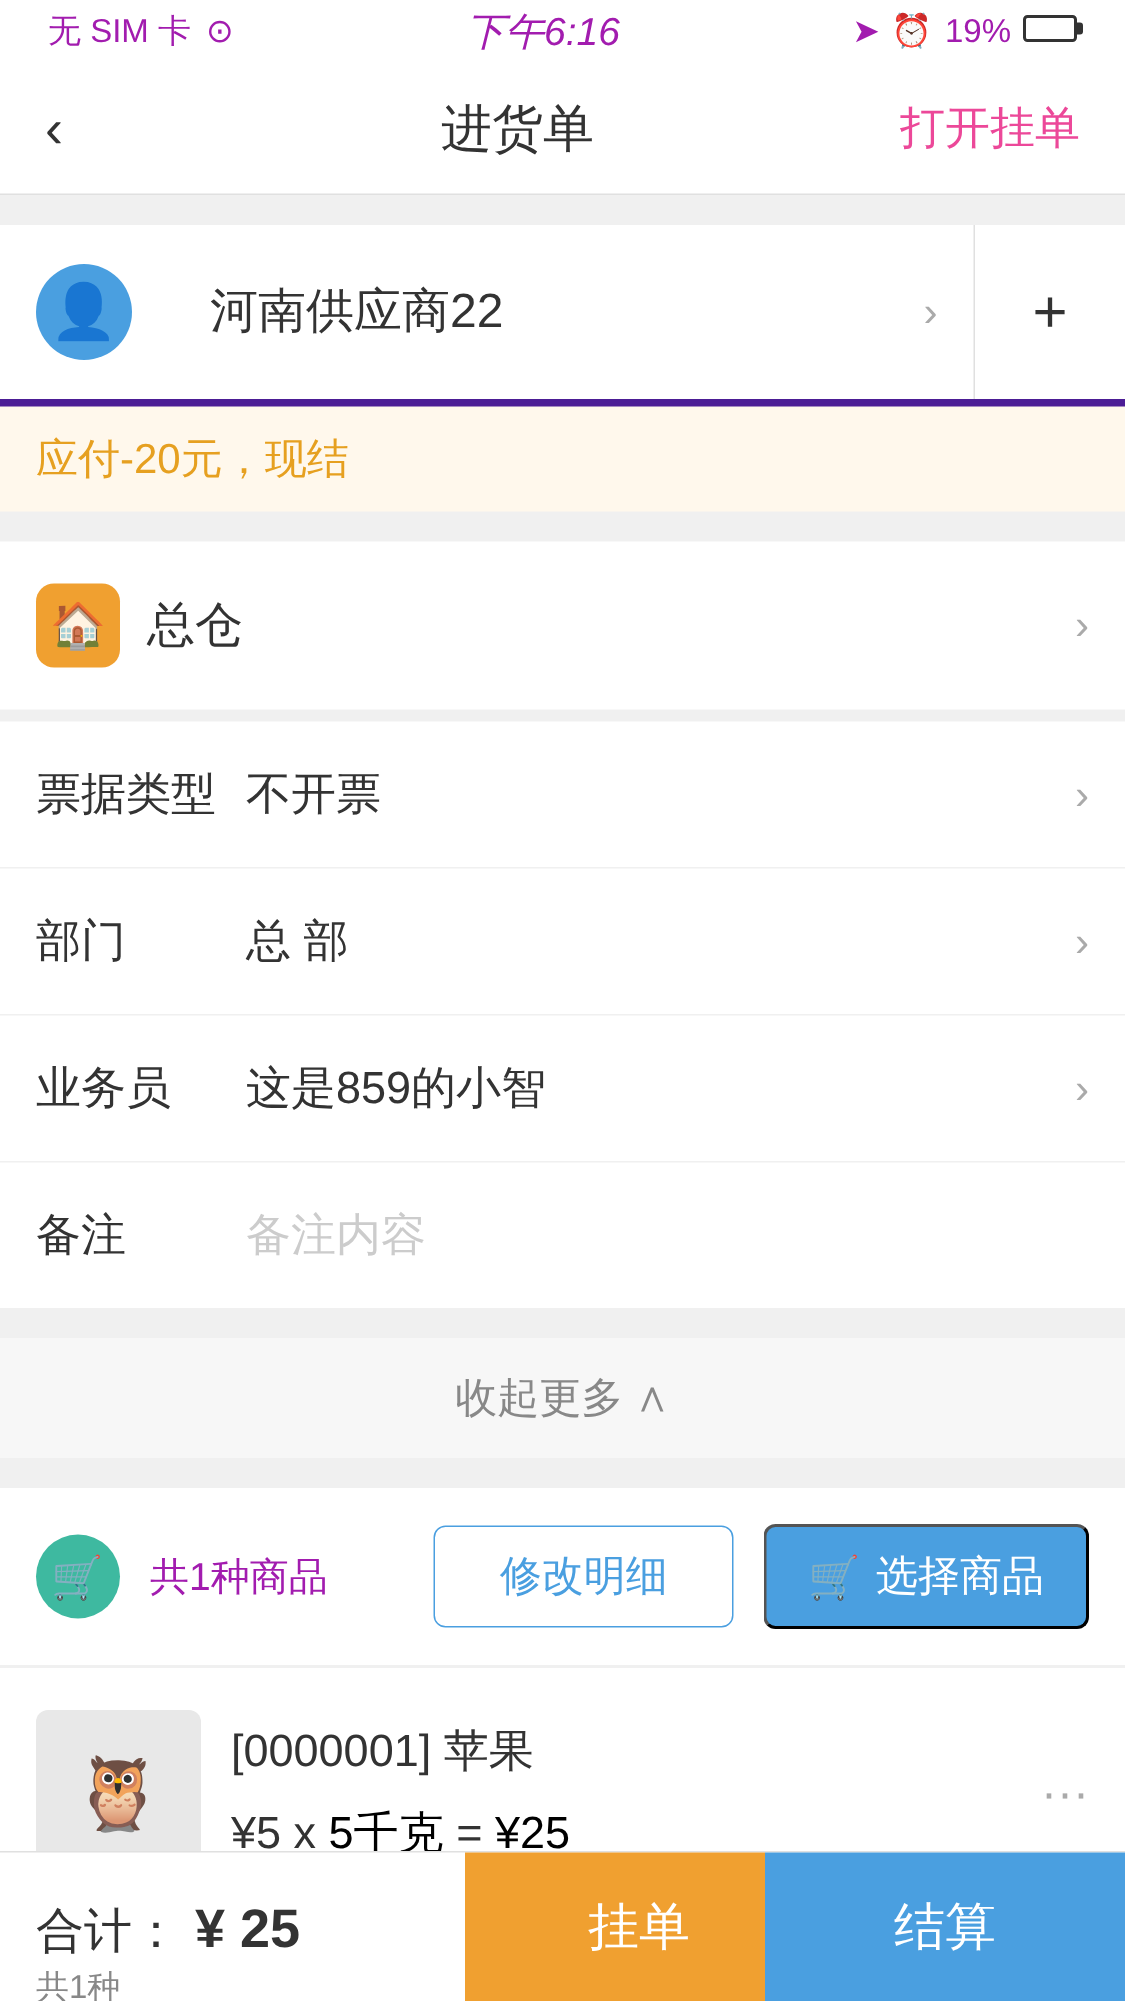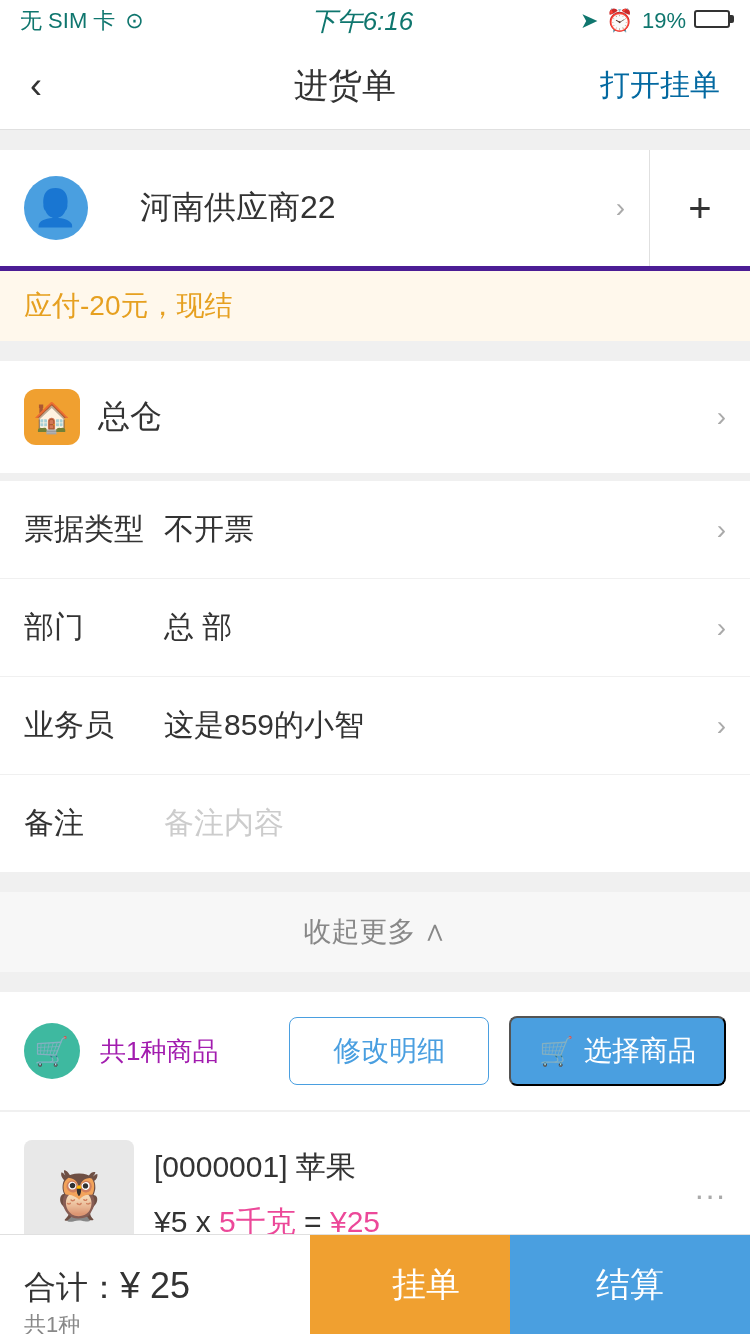--- a/index.html
+++ b/index.html
@@ -14,23 +14,23 @@
       overflow-x: hidden;
     }
 
     
     .status-bar {
       background: #fff;
       height: 42px;
       display: flex;
       align-items: center;
       justify-content: space-between;
-      padding: 0 20px;
+      padding: 0 32px;
       font-size: 24px;
-      color: #0f766e;
+      color: #a21caf;
     }
     .status-bar-left {
       display: flex;
       align-items: center;
       gap: 10px;
       font-size: 22px;
     }
     .status-bar-center {
       font-size: 26px;
       font-weight: 500;
@@ -84,21 +84,21 @@
       cursor: pointer;
       width: 60px;
     }
     .nav-title {
       font-size: 34px;
       font-weight: 500;
       color: #333;
     }
     .nav-action {
       font-size: 30px;
-      color: #0369a1;
+      color: #ec4899;
       cursor: pointer;
     }
 
     
     .content {
       background: #f0f0f0;
     }
 
     .section-divider {
       height: 20px;
@@ -320,21 +320,21 @@
     .product-name {
       font-size: 30px;
       color: #333;
       margin-bottom: 14px;
     }
     .product-price {
       font-size: 30px;
       color: #333;
     }
     .price-highlight {
-      color: #ec4899;
+      color: #000000;
     }
     .product-more {
       color: #aaa;
       font-size: 32px;
       cursor: pointer;
     }
 
     
     .bottom-bar {
       position: fixed;
@@ -352,24 +352,25 @@
       display: flex;
       flex-direction: column;
       justify-content: center;
       padding: 0 24px;
     }
     .total-row {
       font-size: 32px;
       color: #333;
       display: flex;
       align-items: baseline;
+      gap: 10px;
     }
     .total-amount {
       font-size: 36px;
-      font-weight: 400;
+      font-weight: 700;
       color: #333;
       margin-top: 36px;
     }
     .total-sub {
       font-size: 22px;
       color: #888;
     }
     .btn-hang {
       width: 200px;
       background: #f0a030;

